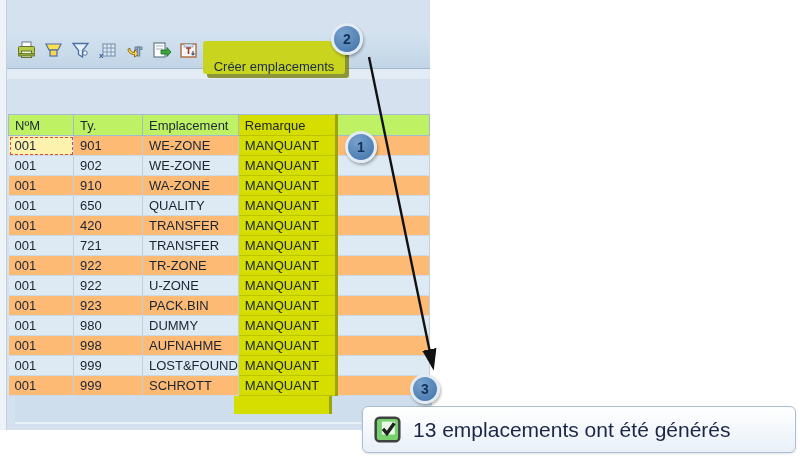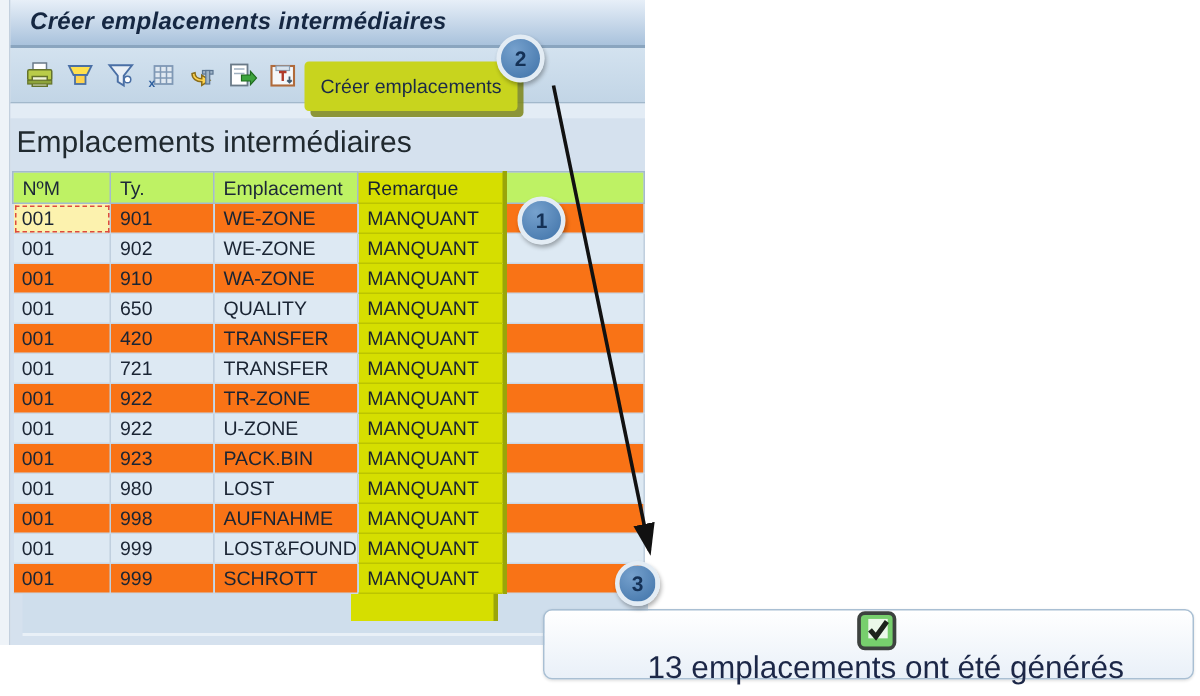--- a/index.html
+++ b/index.html
@@ -30,67 +30,64 @@
   
   table.grid { position:absolute; left:1px; top:35px; border-collapse:collapse; table-layout:fixed; }
   table.grid col.c0 { width:65px; } table.grid col.c1 { width:69px; }
   table.grid col.c2 { width:92px; } table.grid col.c3 { width:98px; }
   table.grid col.c4 { width:93px; }
   table.grid th { height:21px; background:#bef264; font-size:13px; font-weight:normal; color:#1c2838;
     text-align:left; padding:0 0 0 6px; border:1px solid #a4bace; border-left:none; }
   table.grid th:first-child { border-left:1px solid #a4bace; }
   table.grid td { height:20px; font-size:13px; color:#1a2433; padding:0 0 0 6px;
     border-right:1px solid #c0cfde; border-bottom:1px solid #ccd9e6; white-space:nowrap; overflow:hidden; }
-  table.grid tr.odd td { background:#f97316; }
+  table.grid tr.odd td { background:#fdba74; }
   table.grid tr.even td { background:#dde9f3; }
   table.grid td.hl, table.grid th.hl { background:#d6de00 !important; color:#1a2430;
     border-right:3px solid #9aa509; border-bottom:1px solid #bcc400;margin-left:27px; }
   table.grid td.sel { background:#fcf2ae !important; outline:1px dashed #dd4b3e; outline-offset:-2px; }
   .table-footer-space { position:absolute; left:8px; top:316px; width:417px; height:29px;
     background:#cfdeec; border-bottom:2px solid #e9f0f7; }
   .yellow-overhang { position:absolute; left:227px; top:316px; width:98px; height:19px;
     background:#d6de00; border-right:3px solid #9aa509; }
 
   
   .tooltip { position:absolute; left:203px; top:41px; width:142px; height:33px;
     background:#c8d41e; border-radius:3px; box-shadow:4px 4px 0 rgba(125,134,22,.85);
-    display:flex; align-items:center; justify-content:center; z-index:6; }
+    display:flex; align-items:flex-end; justify-content:center; z-index:6; }
   .tooltip span { font-size:13px; color:#1b2a47; }
 
   
   .callout { position:absolute; border-radius:50%;
     background:radial-gradient(circle at 35% 28%, #76a1cd, #3f72a8);
     border:3px solid #e3ecf4; box-shadow:1px 2px 3px rgba(0,0,0,.3);
     display:flex; align-items:center; justify-content:center;
     color:#143156; font-size:14px; font-weight:bold; z-index:8; }
   .callout.c1 { left:345px; top:131px; width:32px; height:32px; }
   .callout.c2 { left:331px; top:23px;  width:32px; height:32px; }
   .callout.c3 { left:410px; top:374px; width:30px; height:30px; }
 
   
   .arrow-layer { position:absolute; left:0; top:0; width:800px; height:464px; pointer-events:none; z-index:7; }
 
   
   .status-box { position:absolute; left:362px; top:406px; width:434px; height:47px;
     background:linear-gradient(#ffffff, #e9f0f8); border:1px solid #a9bfd3; border-radius:6px;
-    box-shadow:0 1px 2px rgba(0,0,0,.12); display:flex; align-items:center; padding-left:11px; z-index:5;flex-direction:column; }
+    box-shadow:0 1px 2px rgba(0,0,0,.12); display:flex; align-items:center; padding-left:11px; z-index:5; }
   .status-box .msg { font-size:21px; color:#1c2747; margin-left:12px; white-space:nowrap; }
   .status-box svg { width:27px; height:27px; flex:0 0 auto; }
 </style>
 </head>
 <body>
 
 <div class="stage">
 
   <div class="window">
     <div class="win-left-strip"></div>
 
-    <div class="titlebar">
-      <span class="title">Créer emplacements intermédiaires</span>
-    </div>
 
     <div class="toolbar">
       <div class="tb-btn">
         <svg viewBox="0 0 21 19">
           <rect x="6" y="1" width="9" height="5" fill="#ffffff" stroke="#6a7a88" stroke-width="1"></rect>
           <rect x="2.5" y="5.5" width="16" height="7" rx="1" fill="#b9cc49" stroke="#64732b" stroke-width="1"></rect>
           <rect x="5.5" y="10" width="10" height="6.5" fill="#eef3da" stroke="#64732b" stroke-width="1"></rect>
           <rect x="2.5" y="12.5" width="16" height="2.5" fill="#8fa43a" stroke="#64732b" stroke-width="0.8"></rect>
         </svg>
       </div>
@@ -141,21 +138,20 @@
       </div>
     </div>
 
     <div class="tooltip">
       <span>Créer emplacements</span>
     </div>
 
     <div class="substrip"></div>
 
     <div class="content">
-      <div class="section-title">Emplacements intermédiaires</div>
 
       <div class="table-footer-space"></div>
       <div class="yellow-overhang"></div>
 
       <table class="grid">
         <colgroup>
           <col class="c0">
             <col class="c1">
             <col class="c2">
             <col class="c3">
@@ -230,21 +226,21 @@
             <tr class="odd">
               <td>001</td>
               <td>923</td>
               <td>PACK.BIN</td>
               <td class="hl">MANQUANT</td>
               <td></td>
             </tr>
             <tr class="even">
               <td>001</td>
               <td>980</td>
-              <td>LOST</td>
+              <td>DUMMY</td>
               <td class="hl">MANQUANT</td>
               <td></td>
             </tr>
             <tr class="odd">
               <td>001</td>
               <td>998</td>
               <td>AUFNAHME</td>
               <td class="hl">MANQUANT</td>
               <td></td>
             </tr>

